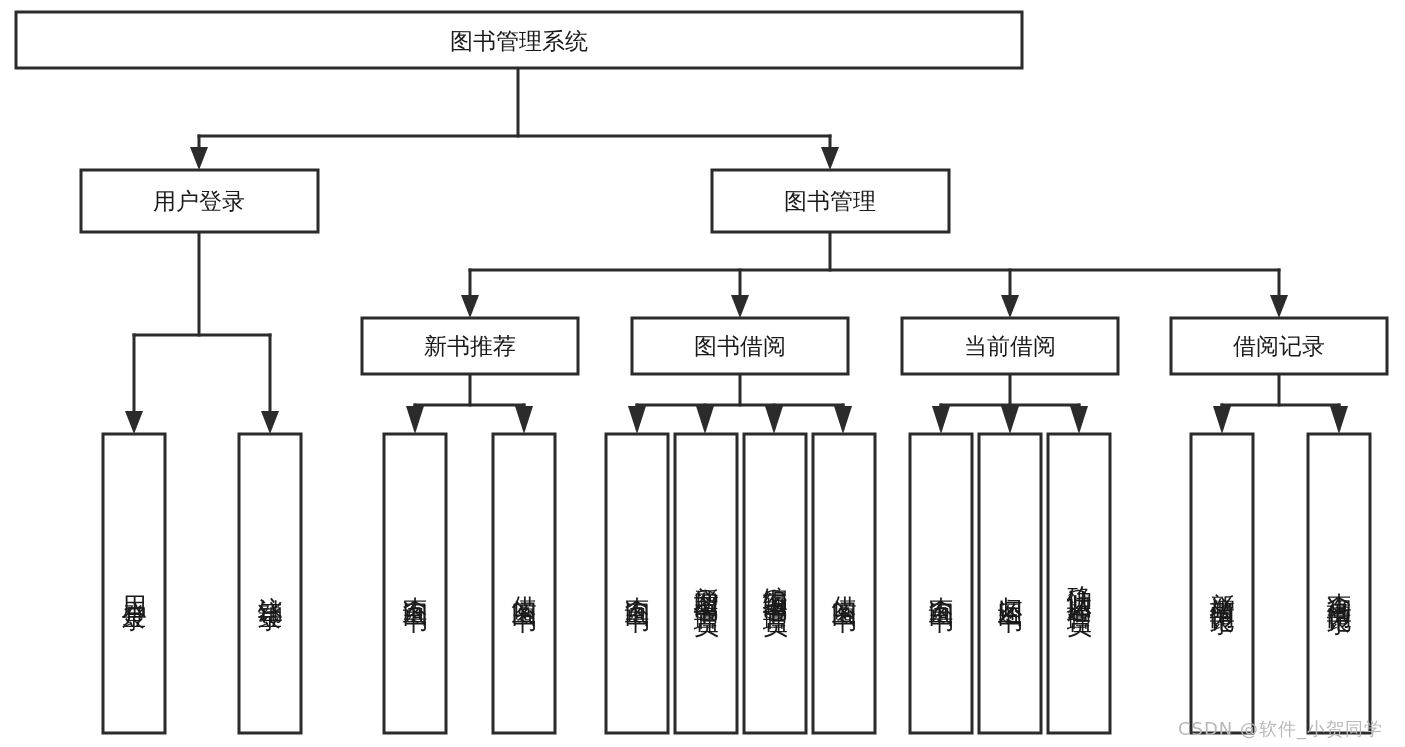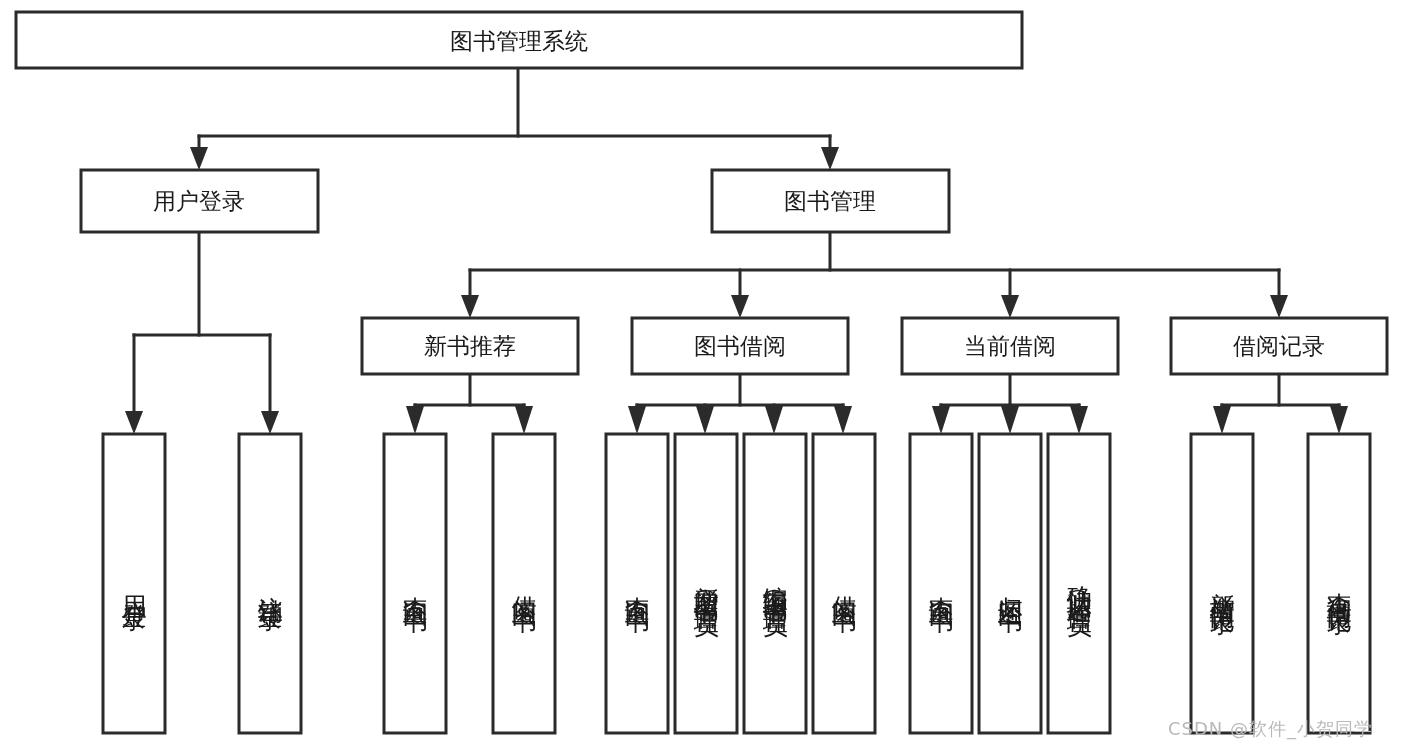--- a/index.html
+++ b/index.html
@@ -63,21 +63,21 @@
     font-family: "DejaVu Sans", "Liberation Sans", sans-serif;
     font-size: 25px;
     line-height: 1.18;
     letter-spacing: 4px;
     color: #1a1a1a;
     text-align: center;
     white-space: nowrap;
   }
   .watermark {
     position: absolute;
-    right: 32px;
+    right: 22px;
     bottom: 6px;
     font-family: "DejaVu Sans", "Liberation Sans", sans-serif;
     font-size: 18px;
     color: #b9b9b9;
     letter-spacing: 1px;
     user-select: none;
     white-space: nowrap;
     text-align: center;
   }
 </style>

